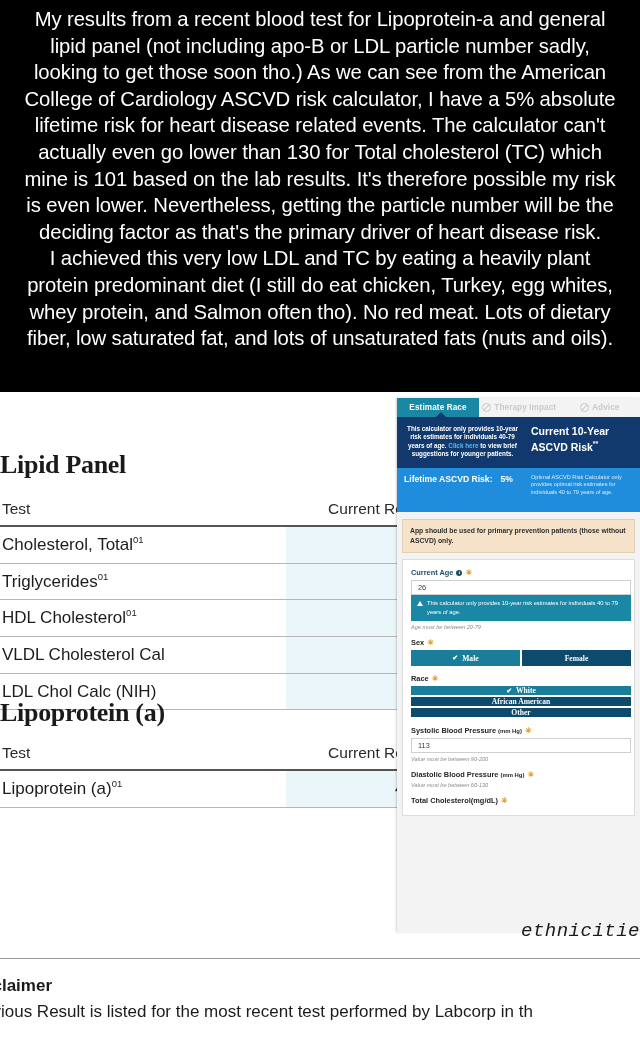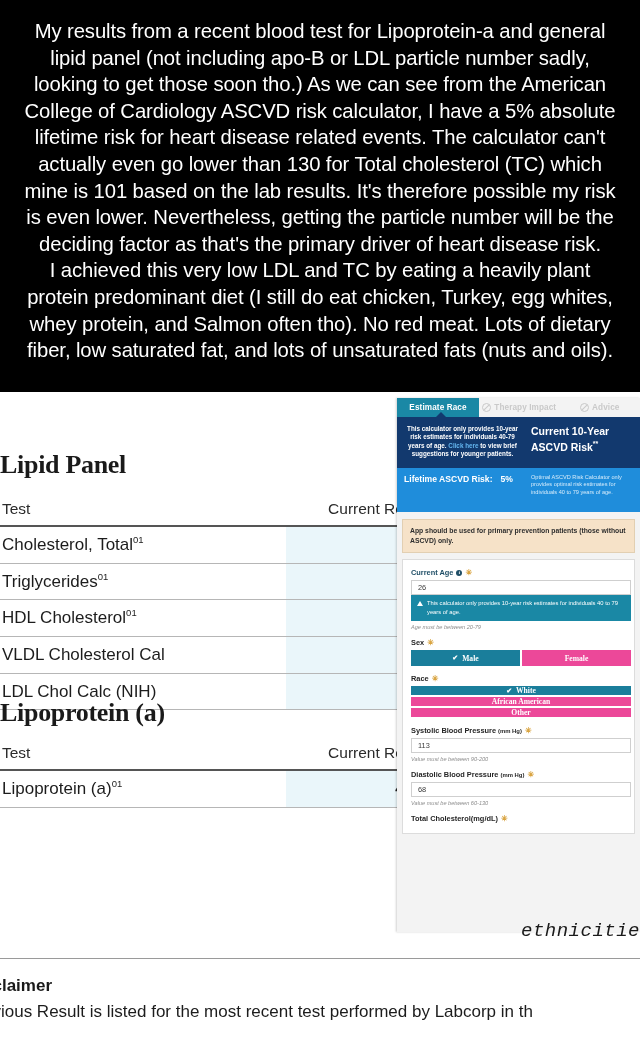--- a/index.html
+++ b/index.html
@@ -19,21 +19,21 @@
   
   .caption-block {
     position: absolute;
     left: 0;
     top: 0;
     width: 640px;
     height: 392px;
     background: #000000;
     color: #ffffff;
     box-sizing: border-box;
-    padding: 18px 18px 0 18px;
+    padding: 6px 18px 0 18px;
   }
   .caption-para {
     font-family: "Liberation Sans", sans-serif;
     font-size: 20.3px;
     line-height: 26.6px;
     text-align: center;
     letter-spacing: -0.1px;
     margin: 0;
     white-space: pre-wrap;
   }
@@ -316,21 +316,21 @@
   .btn-row { display: flex; gap: 2px; margin-bottom: 8px; }
   .opt-btn {
     flex: 1;
     height: 16px;
     display: flex;
     align-items: center;
     justify-content: center;
     font-size: 7.6px;
     font-weight: bold;
     color: #ffffff;
-    background: #ec4899;
+    background: #0c4a6e;
     font-family: "Liberation Serif", serif;
   }
   .opt-btn.selected { background: #1a7e9b; }
   .opt-btn .chk { margin-right: 4px; font-size: 7px; }
   .btn-col { display: flex; flex-direction: column; gap: 2px; margin-bottom: 9px; }
   .btn-col .opt-btn { width: 100%; }
 
   
   .cut-label {
     font-size: 7.4px;
@@ -536,23 +536,20 @@
     <div class="text-input">
       <span>113</span>
     </div>
     <div class="helper-note">Value must be between 90-200</div>
 
     <div class="field-label dark">
       <span>Diastolic Blood Pressure</span>
       <span class="units">(mm Hg)</span>
       <span class="req-star">✳</span>
     </div>
-    <div class="text-input">
-      <span>68</span>
-    </div>
     <div class="helper-note">Value must be between 60-130</div>
 
     <div class="cut-label">
       <span>Total Cholesterol</span>
       <span class="units">(mg/dL)</span>
       <span class="req-star">✳</span>
     </div>
 
   </div>
 </div>

